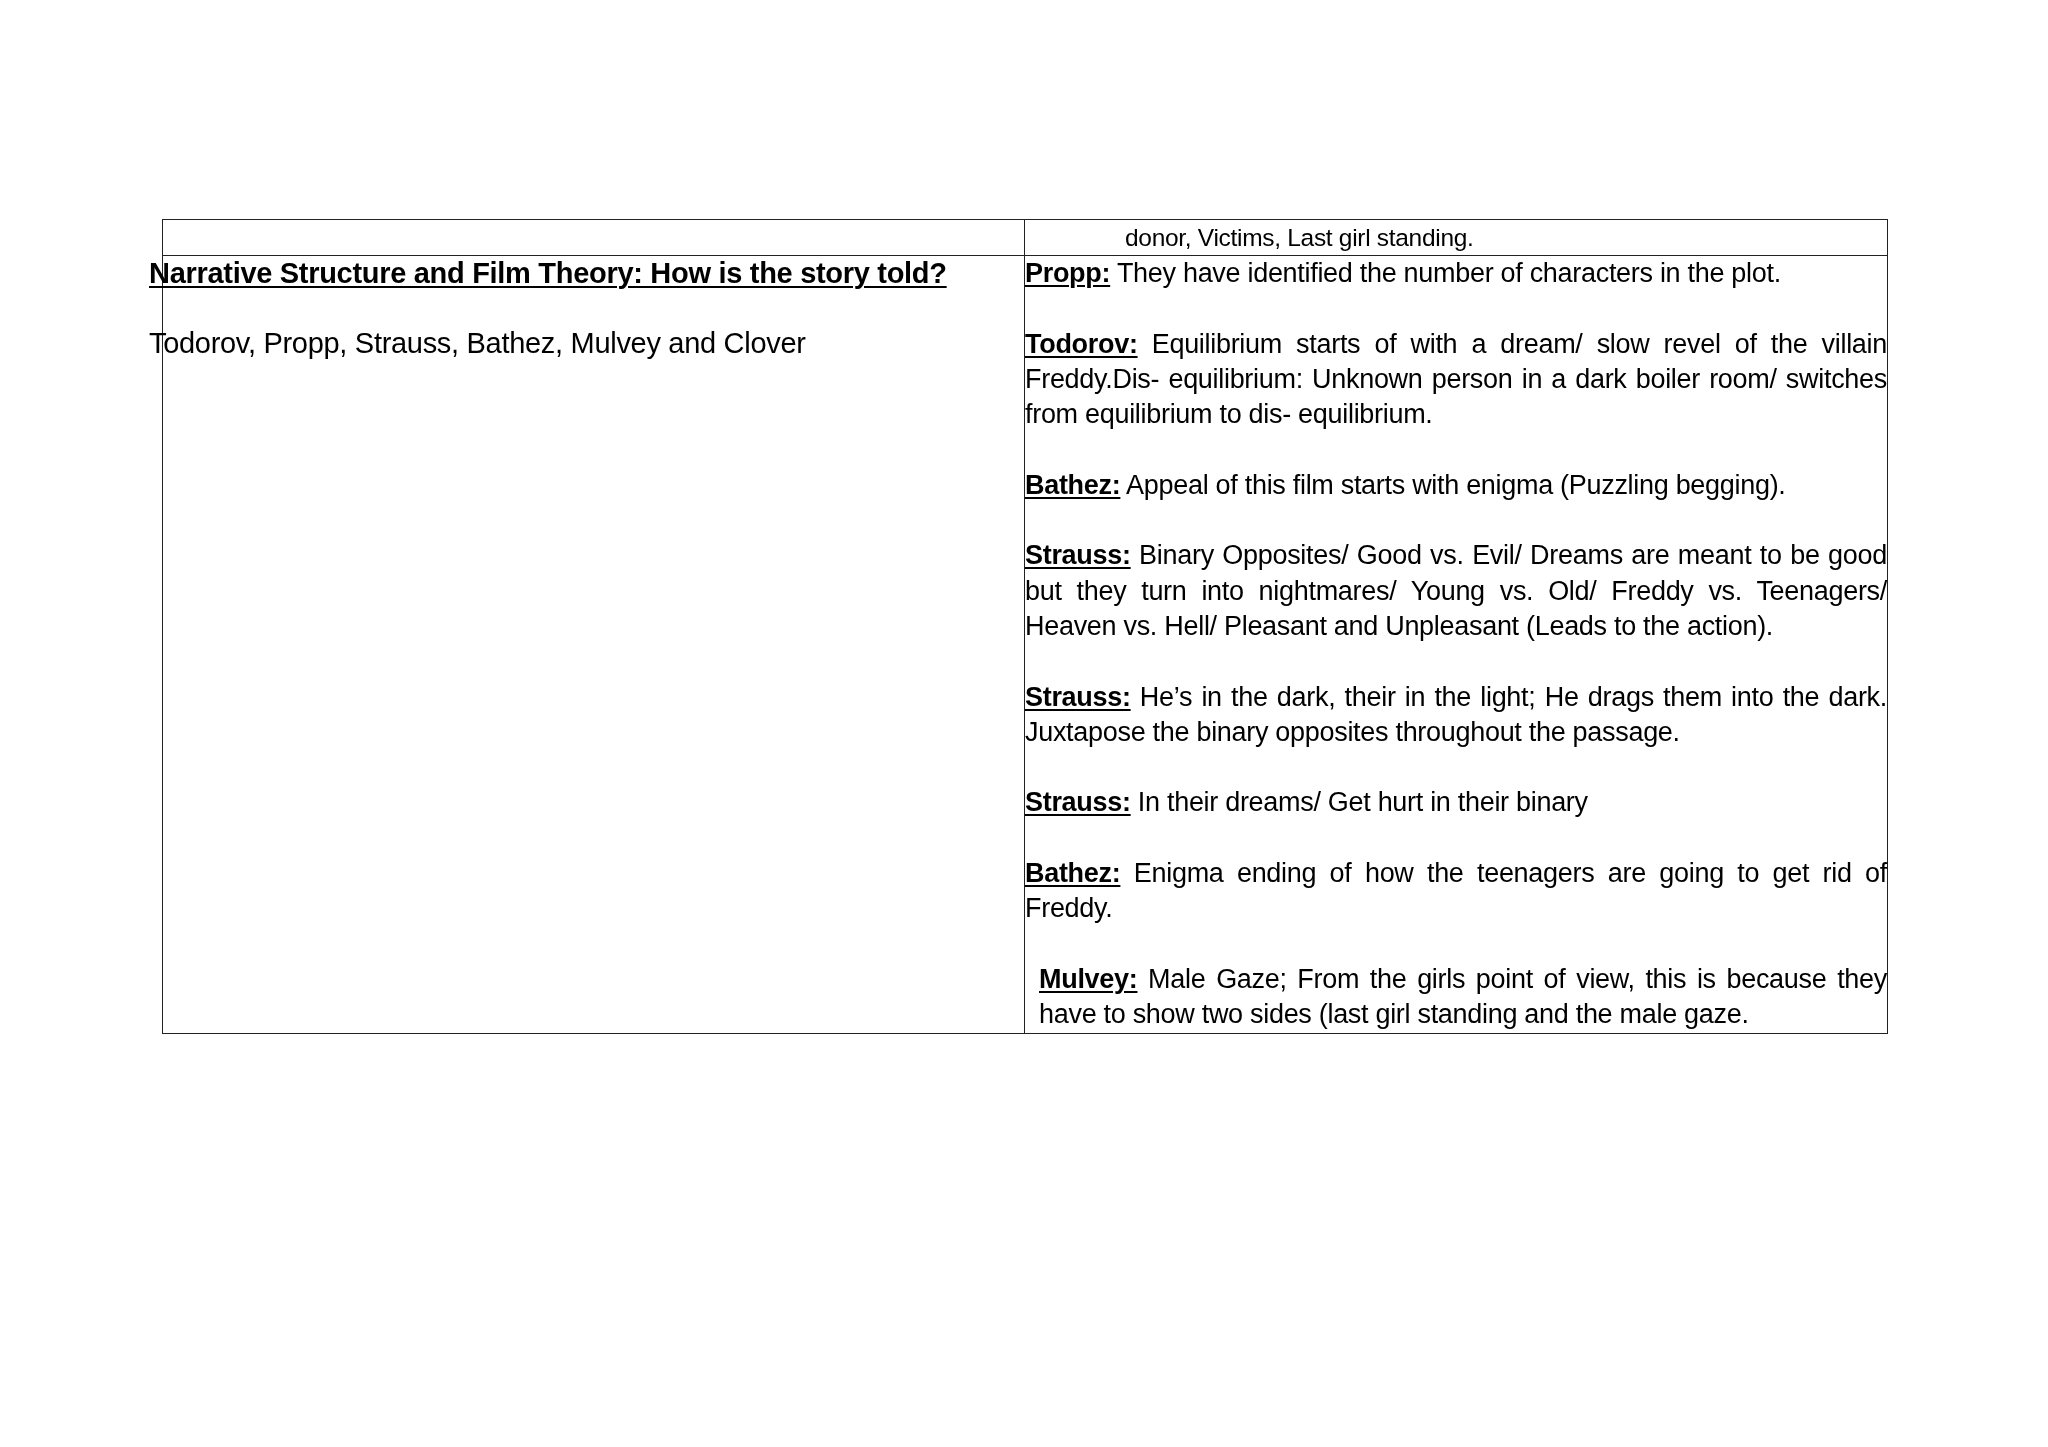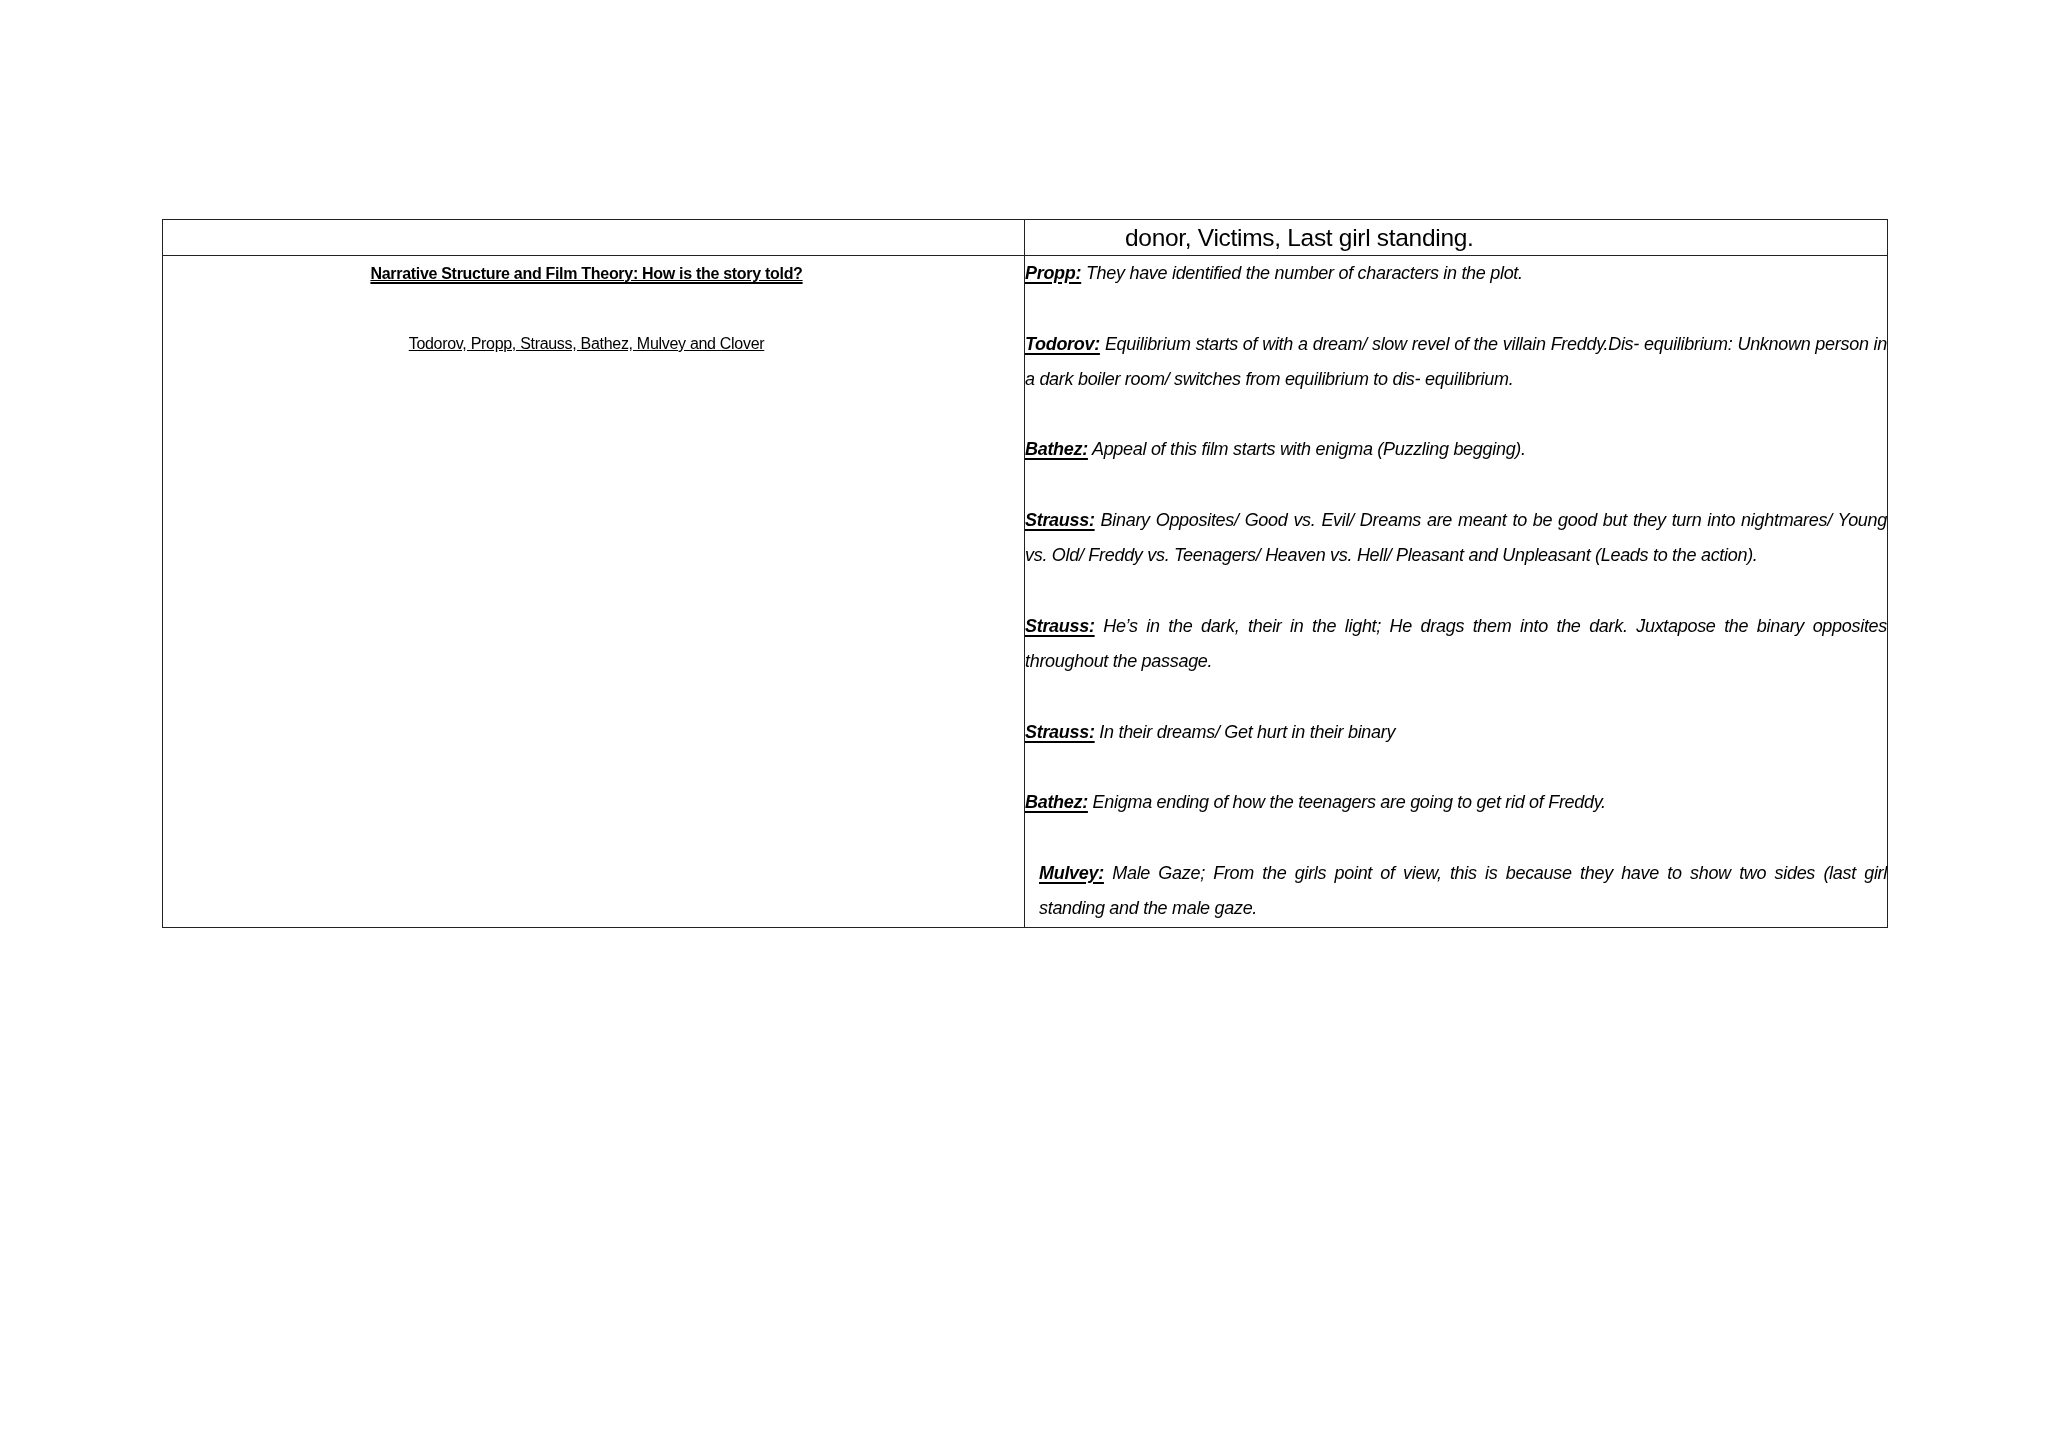--- a/index.html
+++ b/index.html
@@ -41,47 +41,44 @@
     .cont-row td { height: 35px; }
     .cont-text {
       font-size: 24.5px;
       line-height: 35px;
       padding-left: 100px;
       letter-spacing: -0.3px;
       white-space: nowrap;
     }
 
     .left-cell {
-      text-align: center;
-      font-size: 16px;
+      font-size: 29px;
       line-height: 35px;
       padding-top: 0px;
       letter-spacing: -0.3px;
-      text-decoration: underline;
     }
     .left-heading {
       font-weight: bold;
       text-decoration: underline;
       text-decoration-thickness: 2px;
       text-underline-offset: 3px;
       display: block;
       margin-left: -14px;
     }
     .left-subtitle {
       display: block;
       margin-top: 35px;
       margin-left: -14px;
     }
 
     .right-cell {
       padding: 0 13px 0 13px;
-      font-size: 18px;
+      font-size: 27px;
       line-height: 35.3px;
       letter-spacing: -0.3px;
-      font-style: italic;
     }
     .para {
       text-align: justify;
       margin: 0 0 35.3px 0;
     }
     .para:last-child { margin-bottom: 0; margin-left: 14px; }
     .theorist {
       font-weight: bold;
       text-decoration: underline;
       text-decoration-thickness: 2px;

